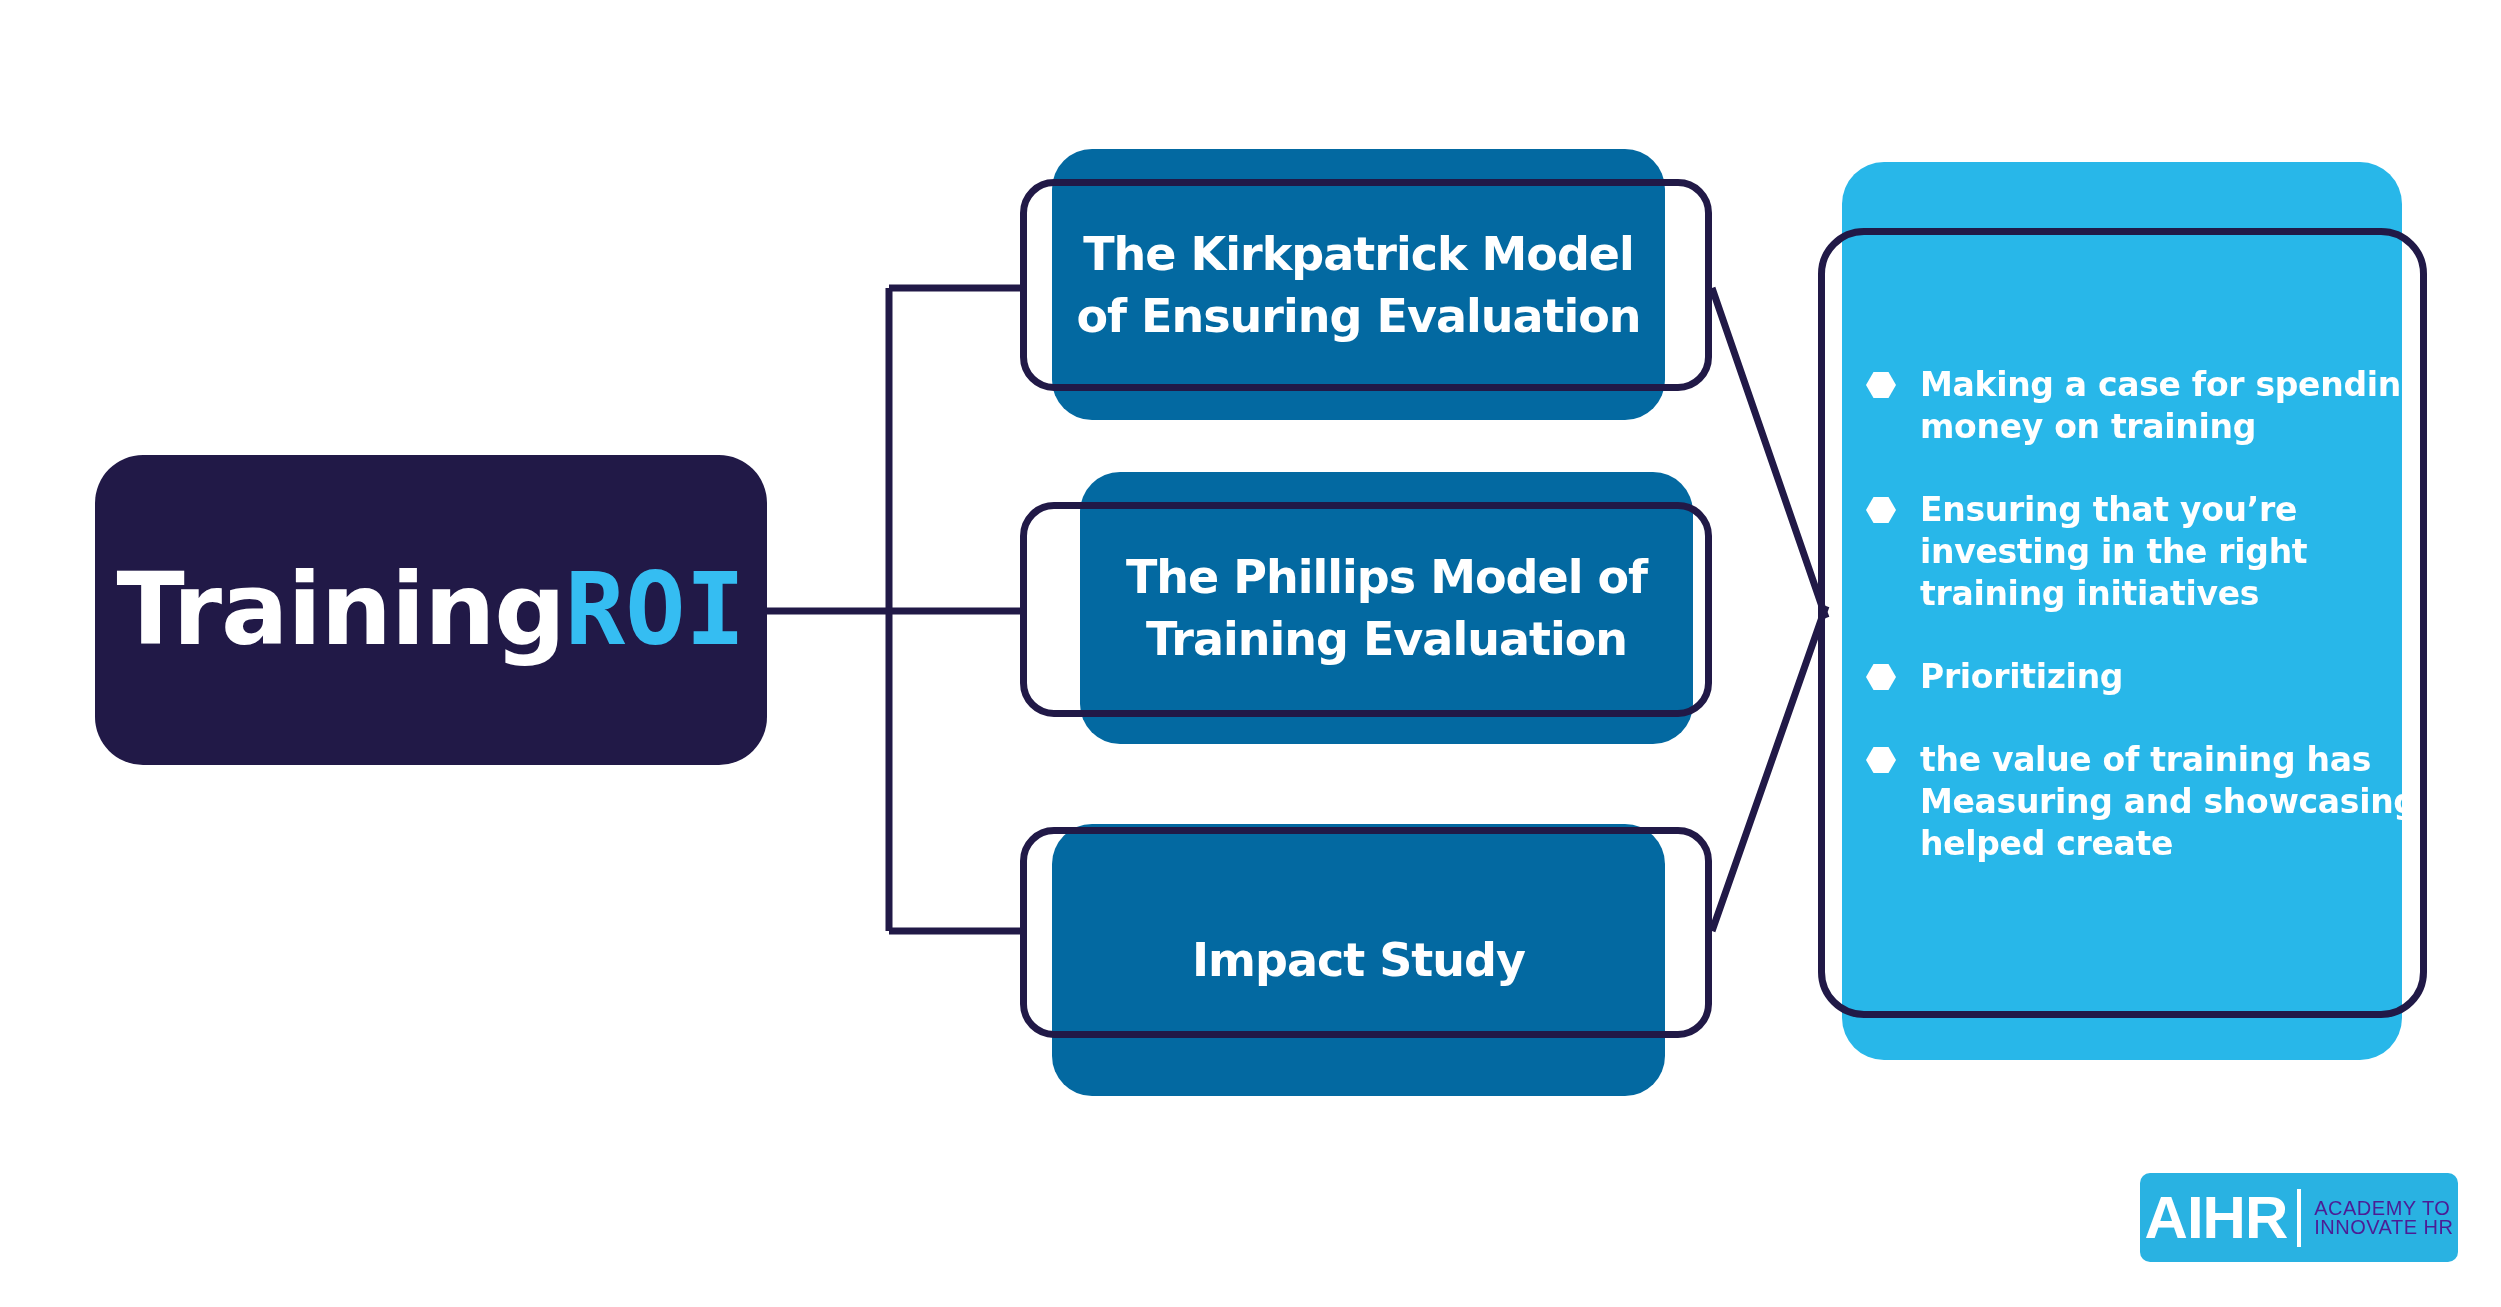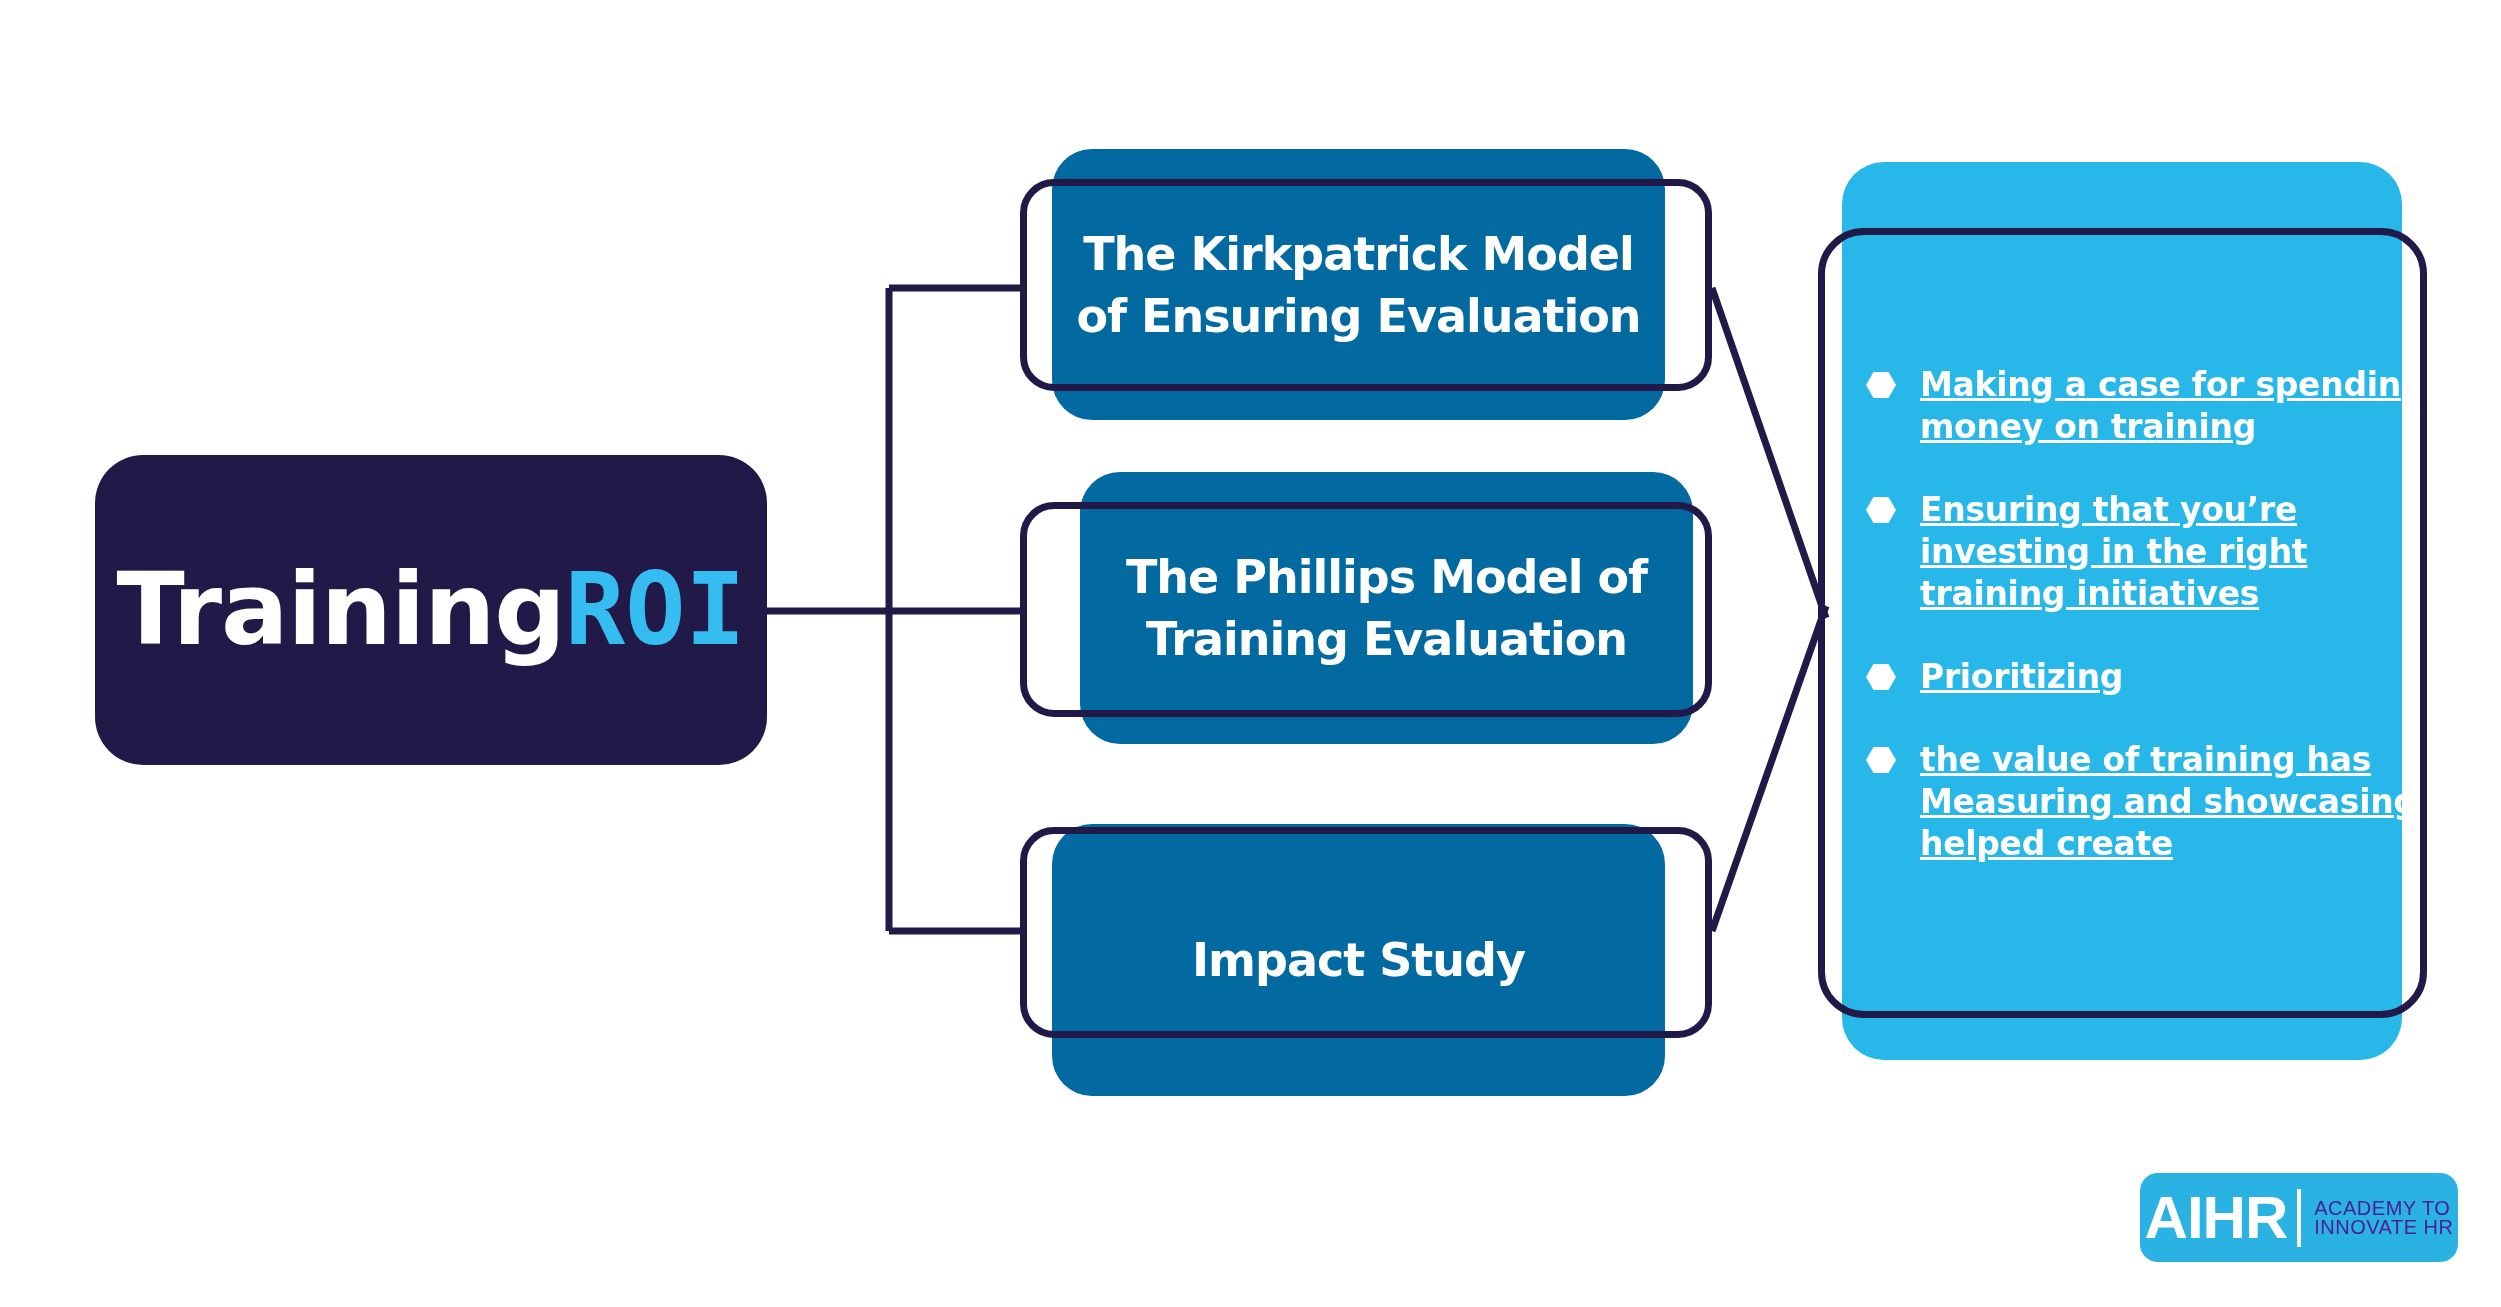--- a/index.html
+++ b/index.html
@@ -119,29 +119,28 @@
     margin-top: 8px;
     margin-right: 24px;
   }
   .bullet-text {
     color: #ffffff;
     font-size: 33px;
     font-weight: 700;
     line-height: 42px;
     letter-spacing: -0.3px;
     white-space: nowrap;
-    text-decoration: underline;
   }
   
   .logo {
     position: absolute;
     left: 2140px; top: 1173px;
     width: 318px; height: 89px;
     background: #29b2e2;
-    border-radius: 18px;
+    border-radius: 10px;
     z-index: 2;
     display: flex;
     align-items: center;
     justify-content: center;
     font-family: "Liberation Sans", sans-serif;
   }
   .logo-brand {
     color: #ffffff;
     font-size: 60px;
     font-weight: 700;

